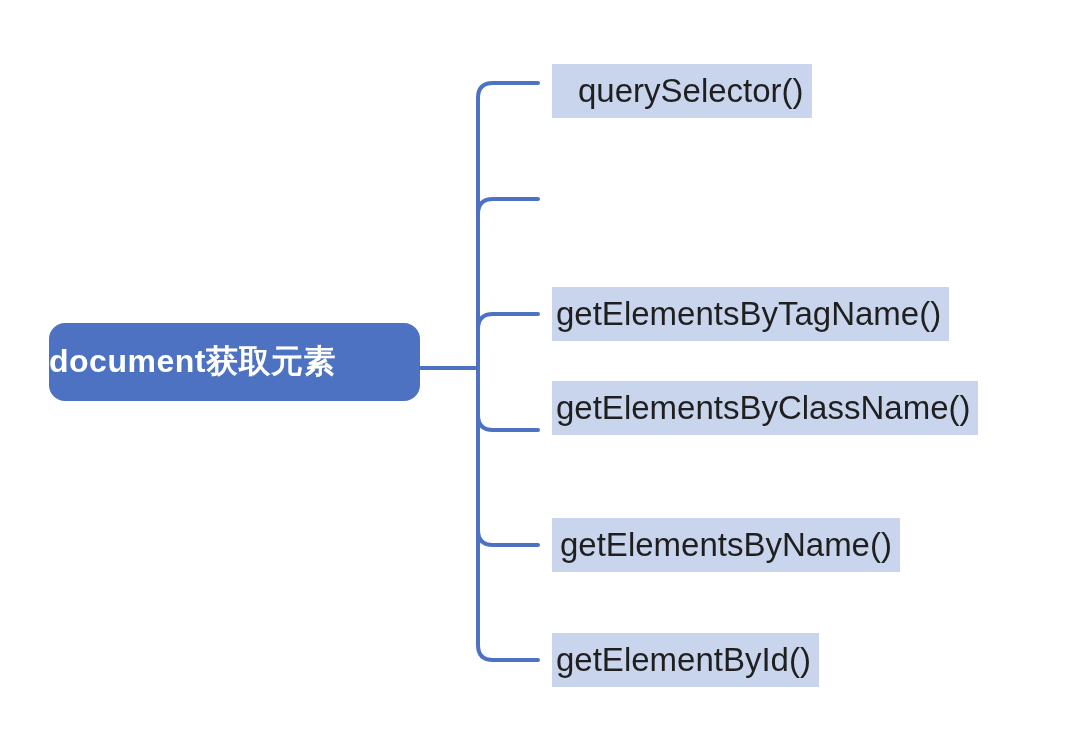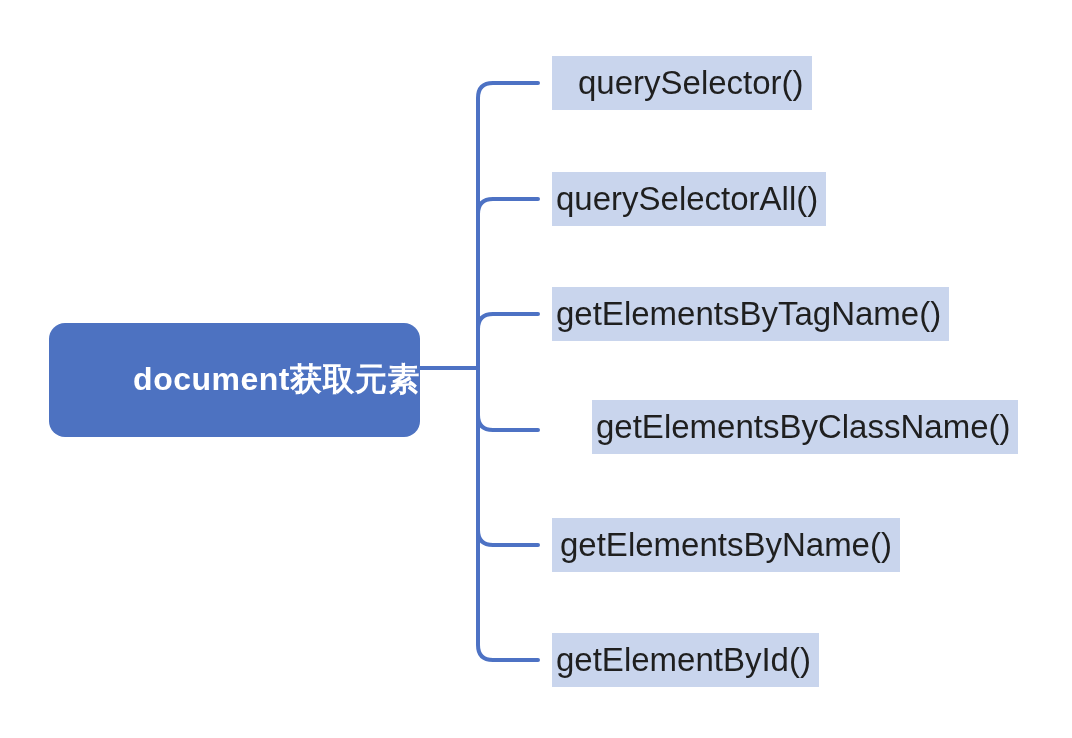--- a/index.html
+++ b/index.html
@@ -27,26 +27,26 @@
     fill: none;
     stroke: var(--line, #4d72c4);
     stroke-width: 4;
     stroke-linecap: round;
   }
   .root-node {
     position: absolute;
     left: 49px;
     top: 323px;
     width: 371px;
-    height: 114px;
+    height: 78px;
     background: var(--node_fill, #4d72c1);
     border-radius: 16px;
     display: flex;
     align-items: center;
-    justify-content: flex-end;
+    justify-content: flex-start;
     box-sizing: border-box;
     cursor: default;
   }
   .root-node .root-label {
     color: var(--node_text, #ffffff);
     font-size: 32px;
     font-weight: bold;
     letter-spacing: 0.5px;
     white-space: nowrap;
   }
@@ -55,24 +55,24 @@
     left: 552px;
     height: 54px;
     line-height: 54px;
     padding: 0 8px 0 4px;
     background: var(--branch_bg, #c9d5ed);
     color: var(--branch_text, #1f1f1f);
     font-size: 33px;
     white-space: nowrap;
     cursor: default;
   }
-  .b0 { top: 56px; padding-left: 26px; }
+  .b0 { top: 64px; padding-left: 26px; }
   .b1 { top: 172px; }
   .b2 { top: 287px; }
-  .b3 { top: 400px; margin-left: 40px; }
+  .b3 { top: 381px; }
   .b4 { top: 518px; padding-left: 8px; }
   .b5 { top: 633px; text-align: center; }
 </style>
 </head>
 <body>
 
 <div class="canvas">
 
   <svg class="connector" viewBox="0 0 1072 738" xmlns="http://www.w3.org/2000/svg" aria-hidden="true">
     <path d="M 420 368 H 478"></path>
@@ -82,19 +82,18 @@
     <path d="M 478 368 V 415 Q 478 430 493 430 H 538"></path>
     <path d="M 478 368 V 530 Q 478 545 493 545 H 538"></path>
     <path d="M 478 368 V 645 Q 478 660 493 660 H 538"></path>
   </svg>
 
   <div class="root-node">
     <span class="root-label">document获取元素</span>
   </div>
 
   <div class="branch b0">querySelector()</div>
-  <div class="branch b1">querySelectorAll()</div>
   <div class="branch b2">getElementsByTagName()</div>
   <div class="branch b3">getElementsByClassName()</div>
   <div class="branch b4">getElementsByName()</div>
   <div class="branch b5">getElementById()</div>
 
 </div>
 
 </body></html>

